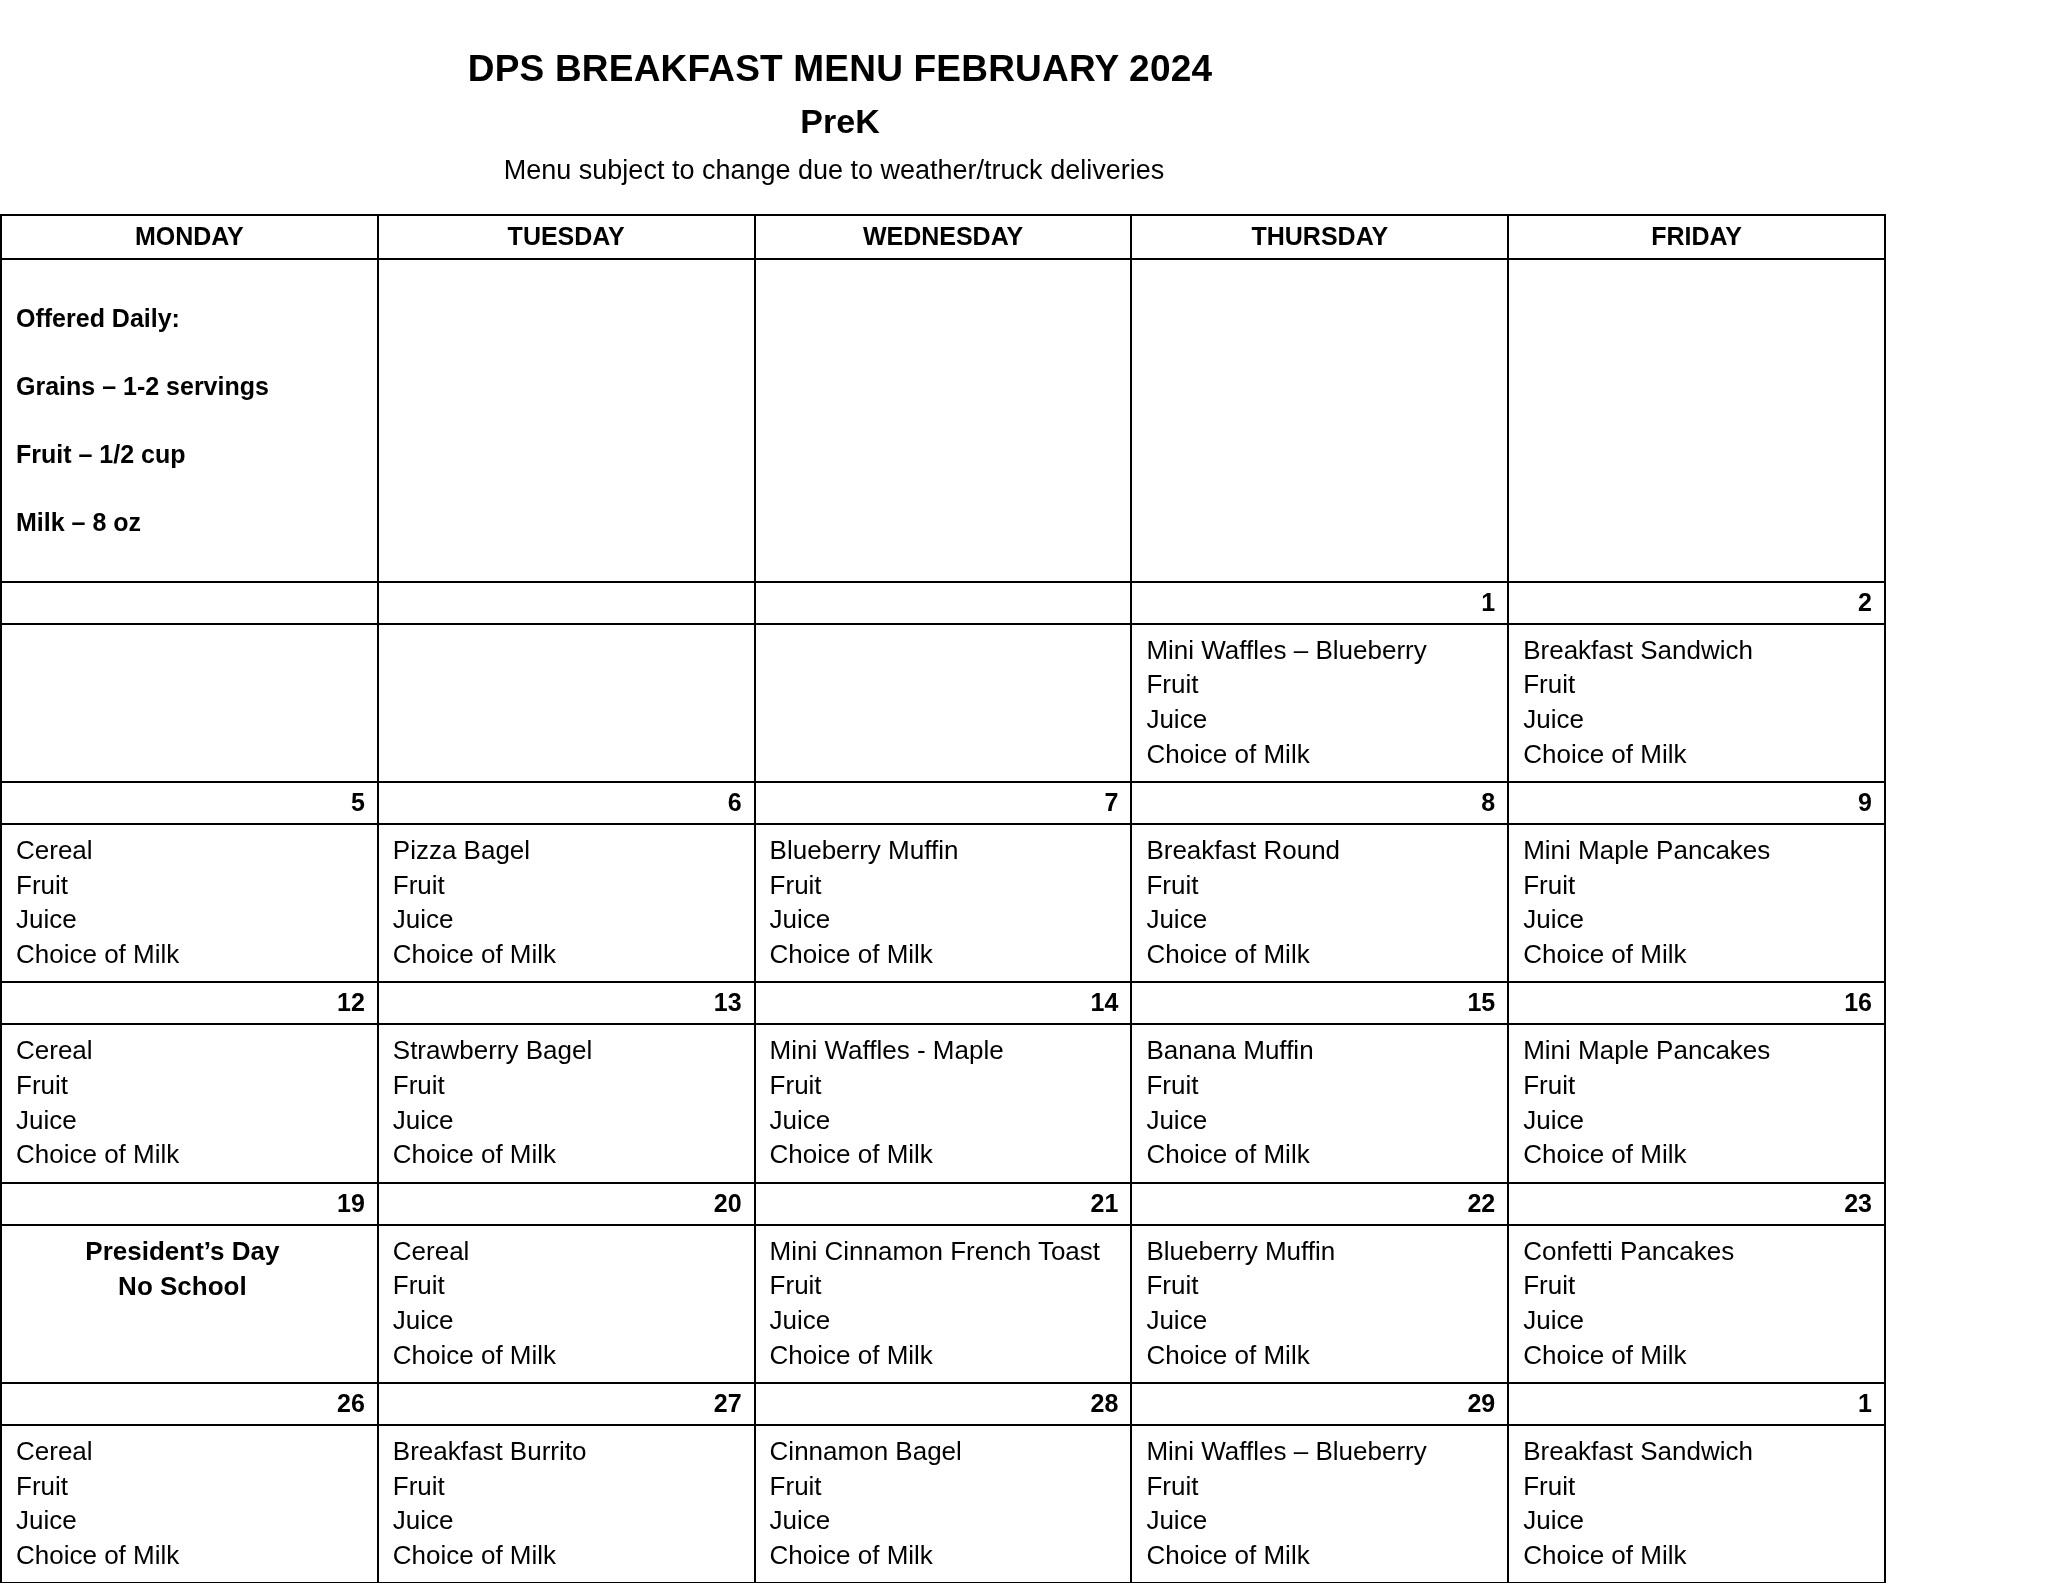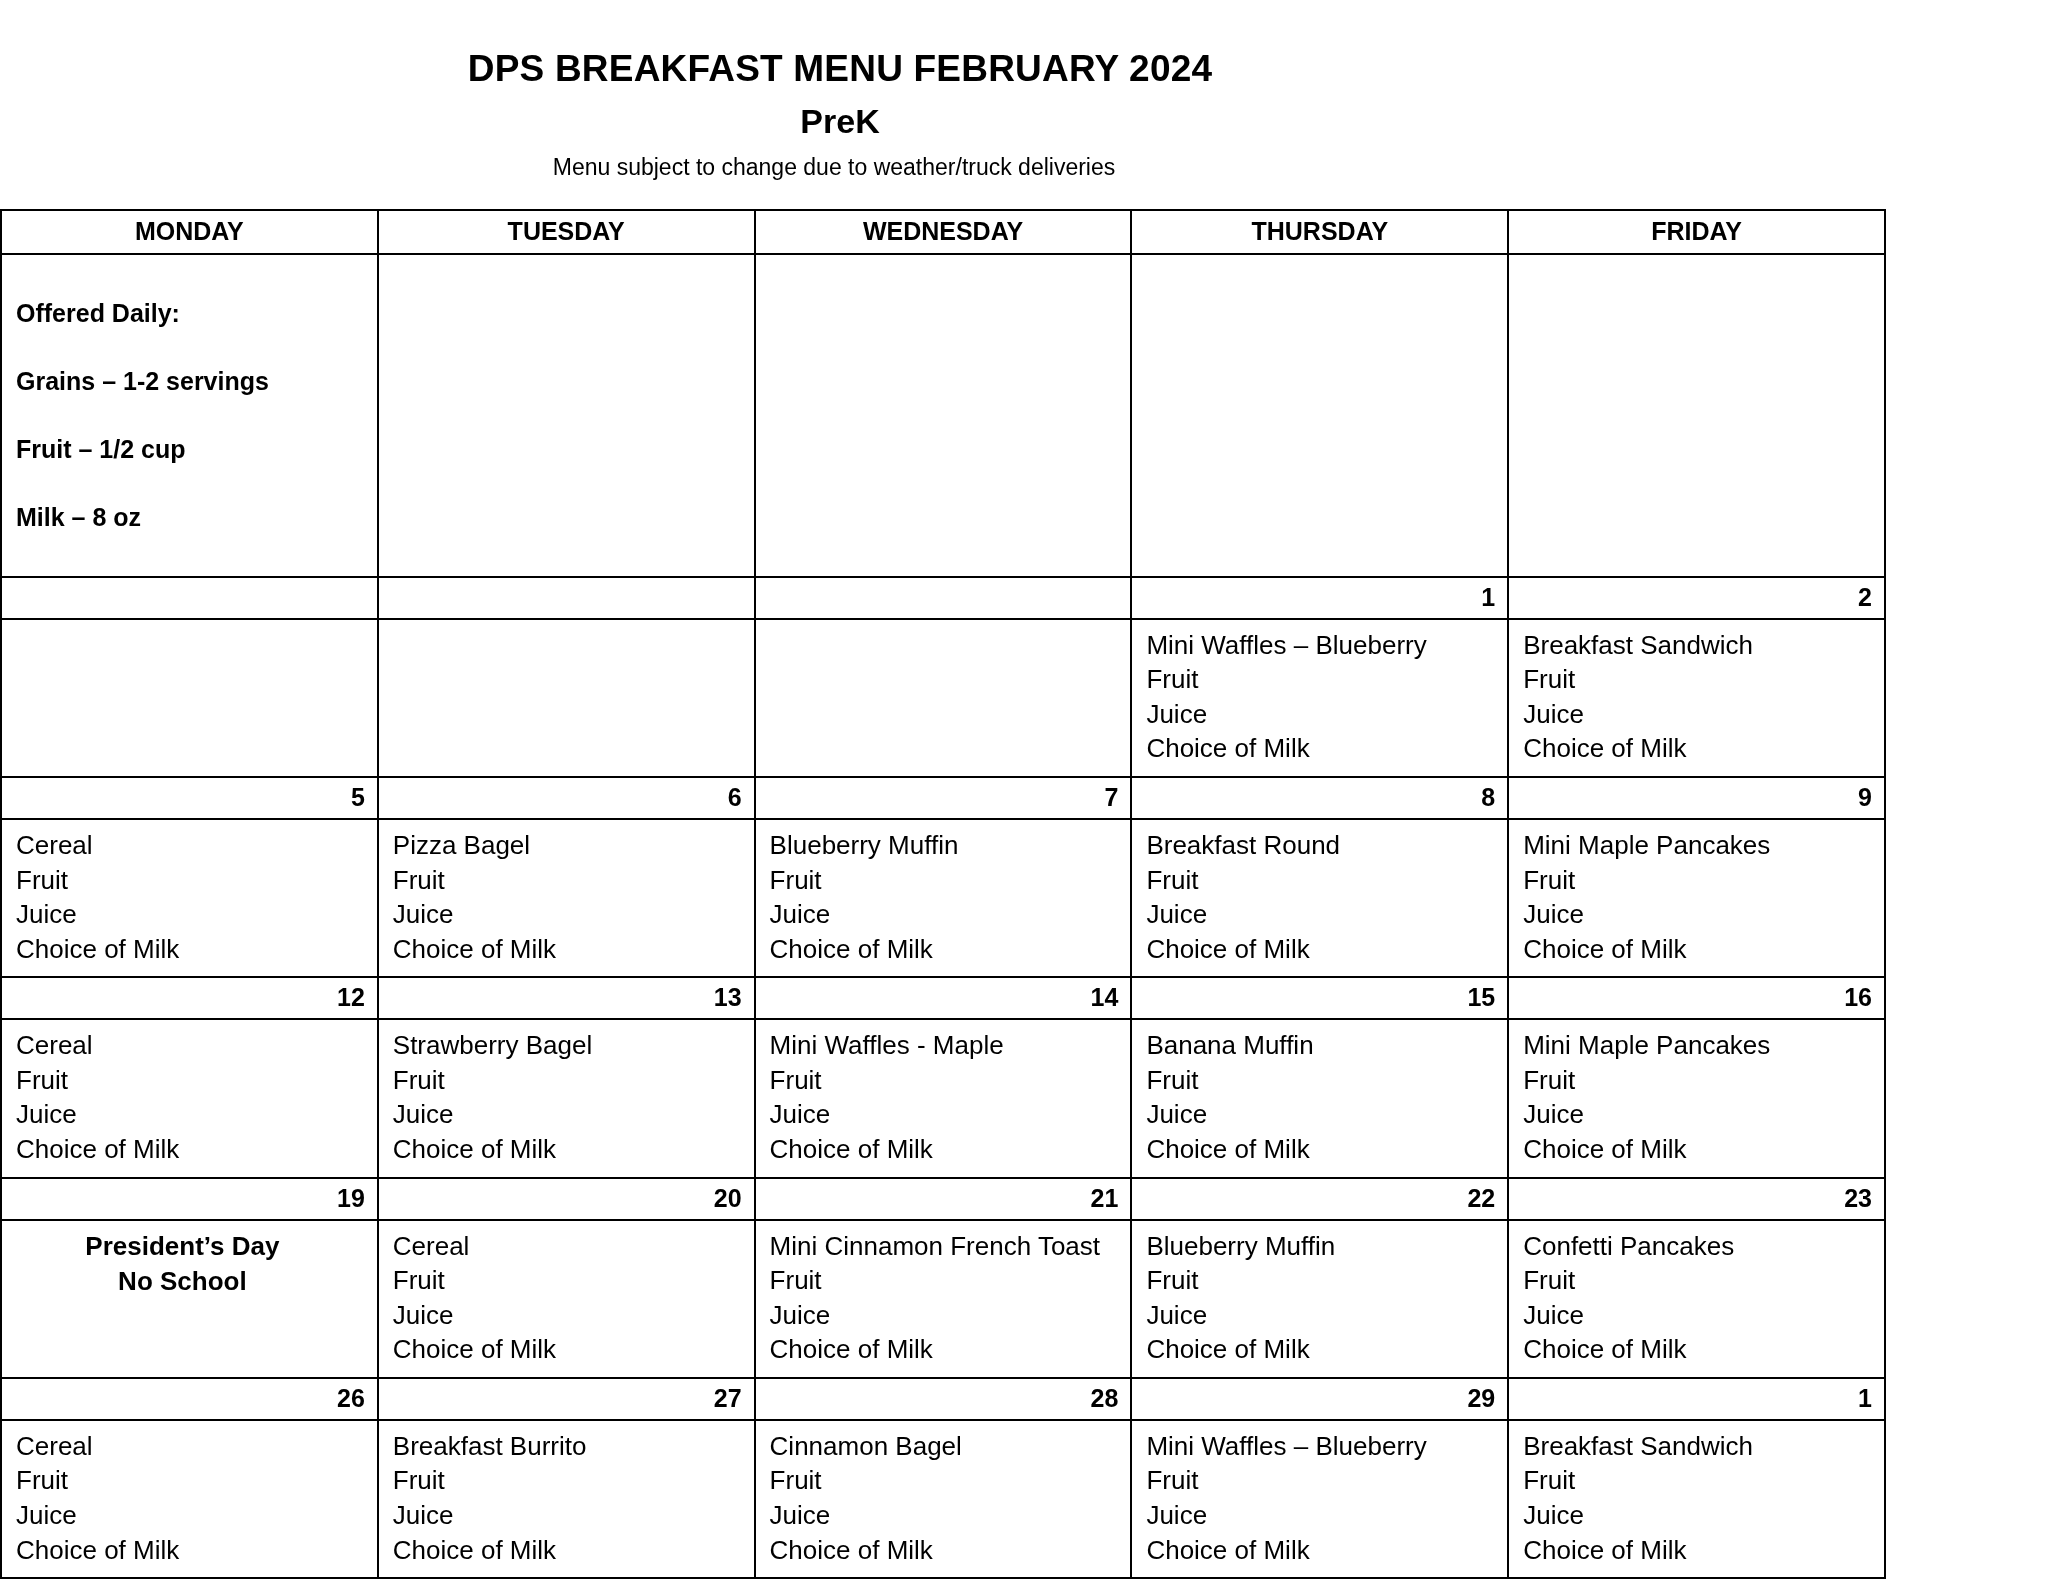--- a/index.html
+++ b/index.html
@@ -36,21 +36,21 @@
     line-height: 1.25;
     margin: 0;
   }
   .doc-subtitle {
     font-size: 34px;
     font-weight: bold;
     line-height: 1.25;
     margin: 8px 0 0 0;
   }
   .doc-note {
-    font-size: 23px;
+    font-size: 27px;
     font-weight: normal;
     line-height: 1.3;
     margin: 10px 12px 0 0;
   }
 
   
   .cal-wrap {
     margin: 26px auto 0 auto;
     width: 1886px;
   }

